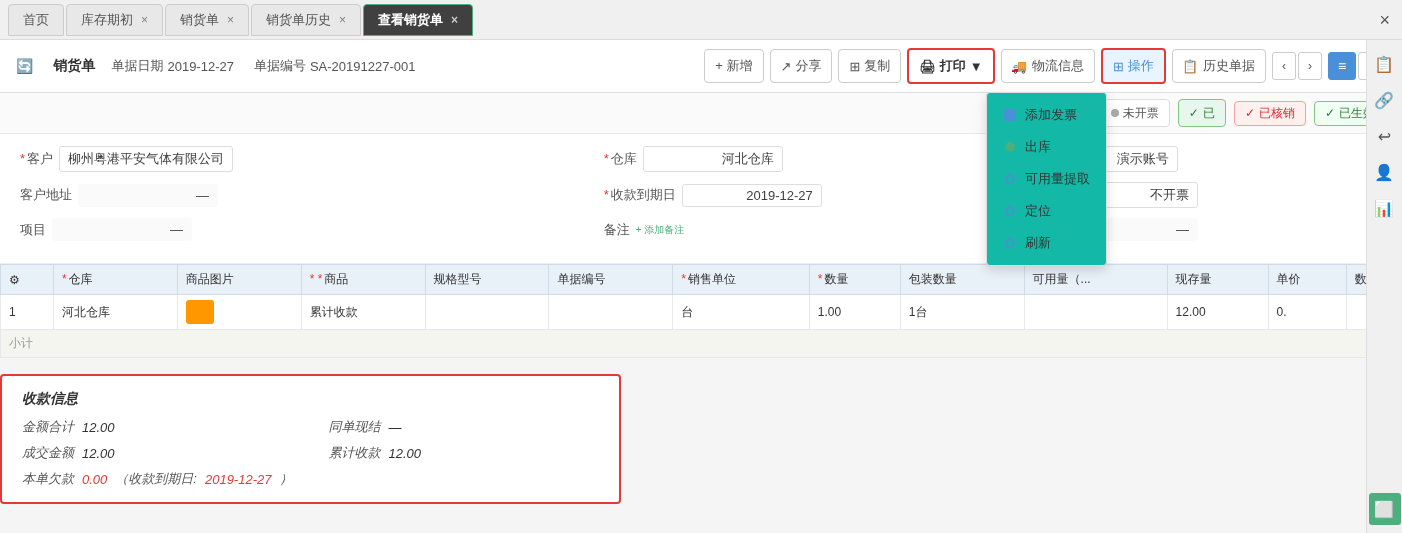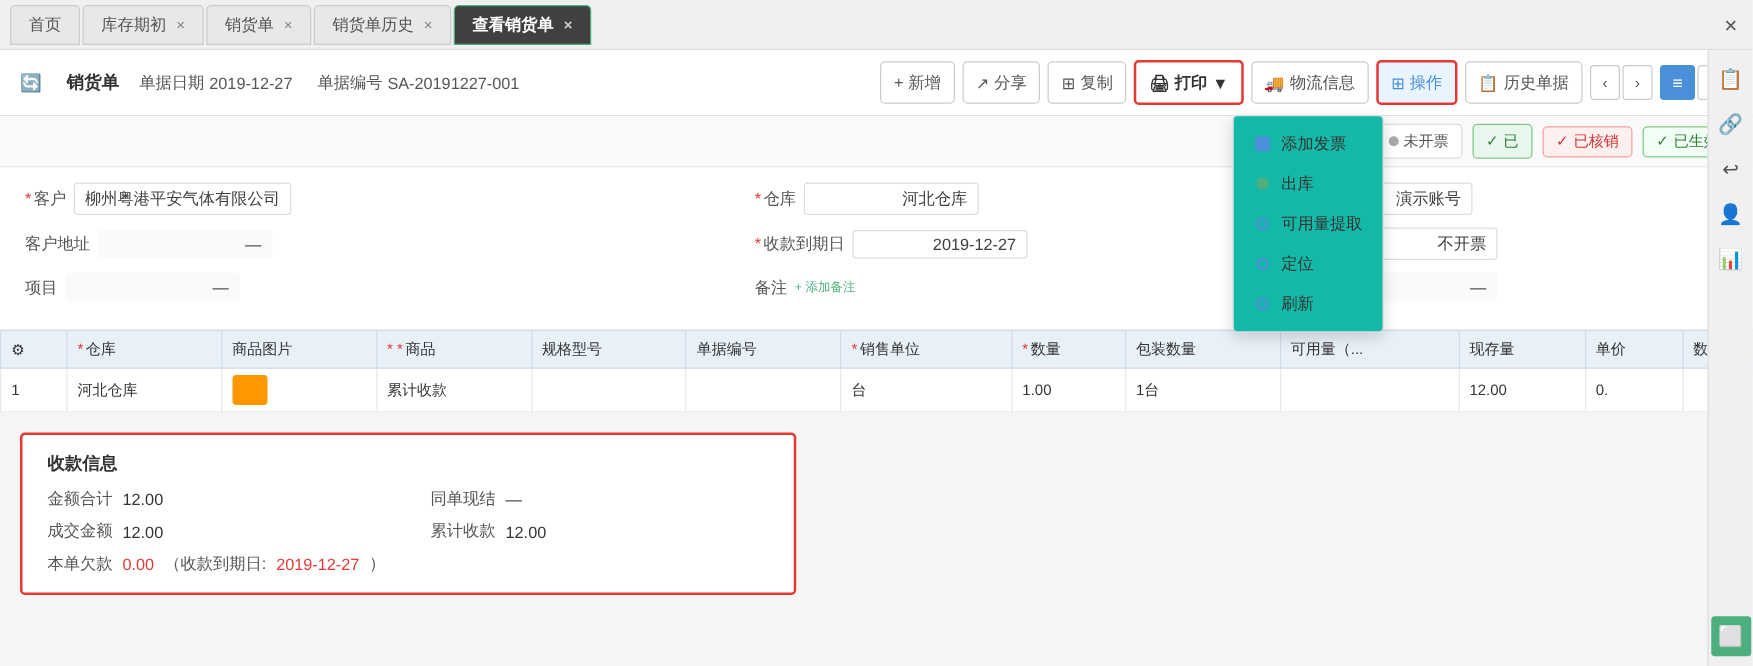--- a/index.html
+++ b/index.html
@@ -76,21 +76,21 @@
       text-align: left; color: #333; font-weight: normal; white-space: nowrap;
     }
     thead th .required { color: #e53935; }
     tbody td { border: 1px solid #e8e8e8; padding: 5px 8px; color: #333; white-space: nowrap; }
     tbody tr:nth-child(even) td { background: #fafbfc; }
     tbody tr.subtotal td { background: #f5f5f0; color: #888; font-size: 12px; }
 
     
     .payment-box {
       border: 2px solid #e53935; border-radius: 4px; background: #fff;
-      padding: 14px 20px; margin: 8px 16px; display: inline-block; min-width: 520px;
+      padding: 14px 20px; margin: 8px 0; display: inline-block; min-width: 520px; font-style: italic;
     }
     .payment-title { font-weight: bold; font-size: 14px; margin-bottom: 10px; color: #333; }
     .payment-grid { display: grid; grid-template-columns: 1fr 1fr; gap: 6px 36px; }
     .payment-row { display: flex; align-items: center; gap: 8px; font-size: 13px; }
     .payment-label { color: #555; white-space: nowrap; }
     .payment-value { color: #333; font-weight: 500; }
     .payment-value.overdue { color: #e53935; }
     .payment-value.overdue-date { color: #e53935; }
 
     
@@ -310,20 +310,23 @@
             <td></td>
             <td></td>
             <td>台</td>
             <td>1.00</td>
             <td>1台</td>
             <td></td>
             <td>12.00</td>
             <td>0.</td>
             <td></td>
           </tr>
+          <tr class="subtotal">
+            <td colspan="13" style="padding:5px 8px; color:#999;">小计</td>
+          </tr>
         </tbody>
       </table>
     </div>
 
     <div style="padding: 8px 0;">
       <div class="payment-box">
         <div class="payment-title">收款信息</div>
         <div class="payment-grid">
           <div>
             <div class="payment-row">

